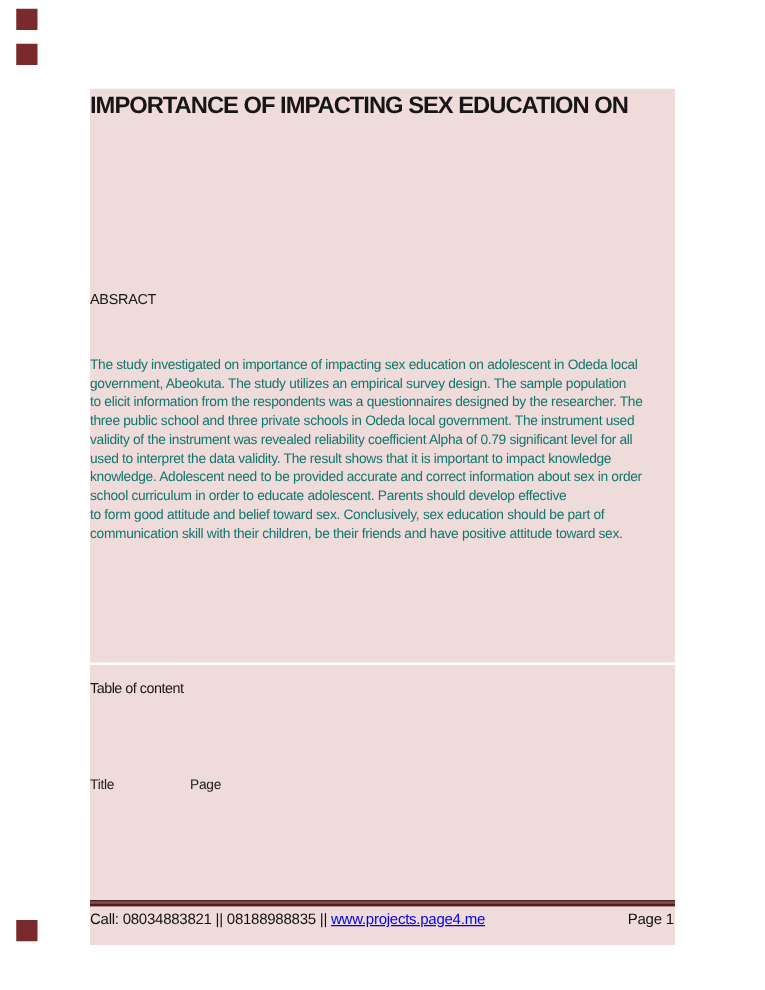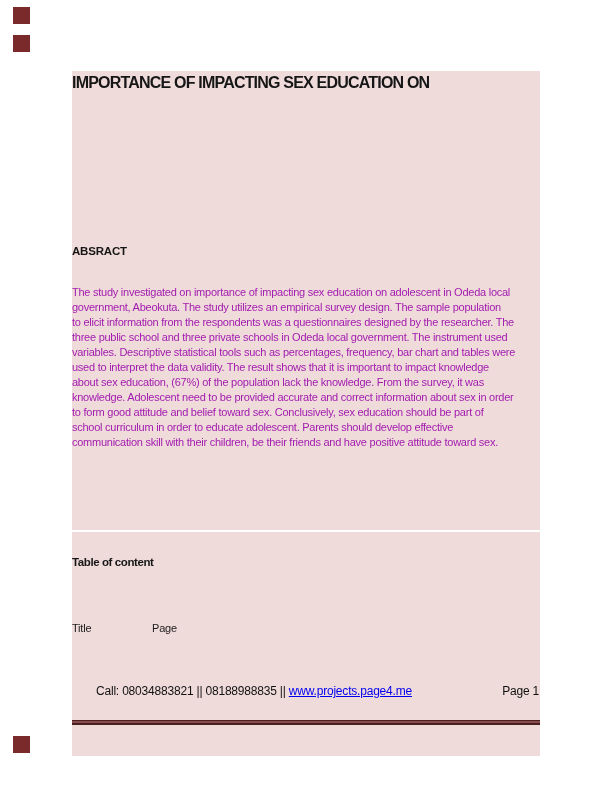--- a/index.html
+++ b/index.html
@@ -41,48 +41,47 @@
     top: 530px;
     width: 468px;
     height: 2px;
     background: #ffffff;
   }
 
   .doc-title {
     position: absolute;
     left: 72px;
     width: 468px;
-    font-size: 16px;
+    font-size: 19px;
     font-weight: bold;
     letter-spacing: -0.8px;
     color: #161616;
     white-space: pre;
   }
   .title-line1 { top: 74px; }
   .title-line2 { top: 127px; }
 
   .section-heading {
     position: absolute;
     left: 72px;
     font-size: 11.5px;
-    font-weight: bold;
+    font-weight: normal;
     letter-spacing: -0.2px;
     color: #161616;
     white-space: pre;
-    margin-top: 11px;
   }
   .abstract-heading { top: 234px; }
   .toc-heading { top: 545px; letter-spacing: -0.4px; }
 
   .abstract-body {
     position: absolute;
     left: 72px;
     top: 285px;
     width: 476px;
-    color: #a21caf;
+    color: #0f766e;
   }
   .abstract-body .line {
     font-size: 11px;
     letter-spacing: -0.25px;
     line-height: 15px;
     height: 15px;
     white-space: pre;
   }
 
   .toc-columns {
@@ -103,27 +102,26 @@
     top: 720px;
     width: 468px;
     height: 5px;
     background: #8a4d4d;
     border-top: 1px solid #4a1f1f;
     border-bottom: 2px solid #4a1f1f;
   }
   .footer-text {
     position: absolute;
     left: 72px;
-    top: 684px;
+    top: 728px;
     width: 468px;
     font-size: 12px;
     letter-spacing: -0.2px;
     color: #111111;
     white-space: pre;
-    padding-left: 24px;
   }
   .footer-link {
     color: #0000ee;
     text-decoration: underline;
     cursor: pointer;
   }
   .footer-page-number {
     position: absolute;
     right: 1px;
     top: 0;
@@ -146,26 +144,25 @@
 
   <div class="doc-title title-line1">IMPORTANCE OF IMPACTING SEX EDUCATION ON</div>
 
   <div class="section-heading abstract-heading">ABSRACT</div>
 
   <div class="abstract-body">
     <div class="line">The study investigated on importance of impacting sex education on adolescent in Odeda local</div>
     <div class="line">government, Abeokuta. The study utilizes an empirical survey design. The sample population</div>
     <div class="line">to elicit information from the respondents was a questionnaires designed by the researcher. The</div>
     <div class="line">three public school and three private schools in Odeda local government. The instrument used</div>
-    <div class="line">variables. Descriptive statistical tools such as percentages, frequency, bar chart and tables were</div>
+    <div class="line">validity of the instrument was revealed reliability coefficient Alpha of 0.79 significant level for all</div>
     <div class="line">used to interpret the data validity. The result shows that it is important to impact knowledge</div>
-    <div class="line">about sex education, (67%) of the population lack the knowledge. From the survey, it was</div>
     <div class="line">knowledge. Adolescent need to be provided accurate and correct information about sex in order</div>
+    <div class="line">school curriculum in order to educate adolescent. Parents should develop effective</div>
     <div class="line">to form good attitude and belief toward sex. Conclusively, sex education should be part of</div>
-    <div class="line">school curriculum in order to educate adolescent. Parents should develop effective</div>
     <div class="line">communication skill with their children, be their friends and have positive attitude toward sex.</div>
   </div>
 
   <div class="section-heading toc-heading">Table of content</div>
 
   <div class="toc-columns">
     <span class="toc-col-title">Title</span>
     <span class="toc-col-page">Page</span>
   </div>
 

